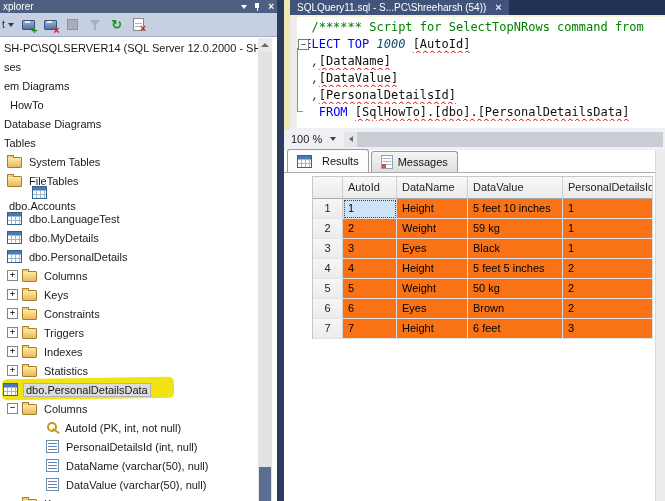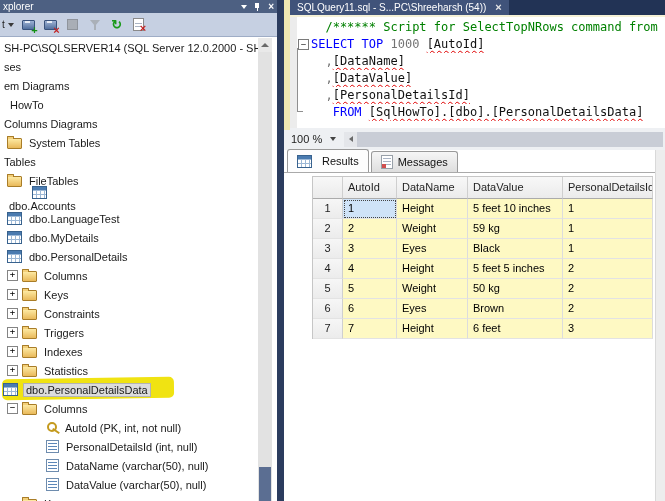--- a/index.html
+++ b/index.html
@@ -78,28 +78,28 @@
   .yellow-strip{position:absolute;left:0;top:0;width:6px;height:130px;background:#efe8b2;z-index:6;}
   .tabstrip{position:absolute;left:6px;top:0;right:0;height:15px;background:#223355;}
   .doc-tab{position:absolute;left:0;top:0;height:15px;background:#40537a;color:#fff;font-size:10px;
            line-height:15px;padding:0 7px;display:flex;align-items:center;gap:9px;white-space:nowrap;}
   .tab-close::before{content:"×";color:#e8e8e8;font-size:11px;font-weight:bold;line-height:11px;}
 
   .editor{position:absolute;left:6px;top:15px;right:0;height:113px;background:#fff;border-top:2px solid #f5f1d6;}
   .editor-margin{position:absolute;left:0;top:0;width:7px;height:100%;background:#ececec;}
   .code-lines{position:absolute;left:7px;top:0;right:0;bottom:0;padding-top:2px;overflow:hidden;
               font-family:"DejaVu Sans Mono",monospace;font-size:12px;line-height:17px;}
-  .code-line{position:relative;height:17px;white-space:pre;padding-left:14px;overflow:hidden;}
+  .code-line{position:relative;height:17px;white-space:pre;overflow:hidden;}
   .fold-box{position:absolute;left:1px;top:3px;width:9px;height:9px;border:1px solid #7a7a7a;background:#fff;
             font-size:9px;line-height:8px;text-align:center;color:#333;}
   .outline-line{position:absolute;left:7px;top:31px;height:63px;width:5px;
                 border-left:1px solid #8f8f8f;border-bottom:1px solid #8f8f8f;}
   .tk-kw{color:#0000ff;}
   .tk-com{color:#008000;}
-  .tk-pl{color:#737373;}
+  .tk-pl{color:#0c4a6e;font-style:italic;}
   .tk-err{color:#111;text-decoration:underline;text-decoration-style:wavy;text-decoration-color:#e00000;
           text-decoration-thickness:1px;text-underline-offset:2px;}
 
   .zoom-bar{position:absolute;left:0;top:128px;right:0;height:22px;background:#eef0f3;
             border-bottom:1px solid #d0d0d0;display:flex;align-items:center;font-size:11px;color:#222;}
   .zoom-label{padding-left:7px;}
   .zoom-caret{margin-left:8px;width:0;height:0;border-left:3px solid transparent;border-right:3px solid transparent;border-top:4px solid #444;}
   .hscroll-left{margin-left:8px;width:13px;height:15px;background:#e4e6ea;display:flex;align-items:center;justify-content:center;}
   .tri-left{width:0;height:0;border-top:3px solid transparent;border-bottom:3px solid transparent;border-right:4px solid #6a6a6a;}
   .hscroll-track{flex:1;height:15px;margin-right:2px;background:#c9cdd6;}
@@ -113,21 +113,21 @@
   .tab-underline{position:absolute;left:0;top:22px;right:0;height:1px;background:#aaaaaa;}
   .ic-msg{width:10px;height:12px;background:#fff;border:1px solid #98a0a8;position:relative;}
   .ic-msg::before{content:"";position:absolute;left:1px;top:2px;right:1px;height:7px;
                   background:repeating-linear-gradient(0deg,#aab4c4 0 1px,transparent 1px 3px);}
   .ic-msg::after{content:"";position:absolute;left:0px;bottom:0px;width:4px;height:4px;background:#d05050;}
 
   .results-grid{position:absolute;left:4px;top:26px;border-left:1px solid #c6c6c6;border-top:1px solid #c6c6c6;
                 font-size:11px;color:#000;background:#fff;margin-left:24px;}
   .grid-row{display:flex;}
   .gcell{box-sizing:border-box;height:20px;line-height:19px;padding:0 5px;border-right:1px solid #dcdcdc;
-         border-bottom:1px solid #e3e3e3;overflow:hidden;white-space:nowrap;background:#fef9c3;}
+         border-bottom:1px solid #e3e3e3;overflow:hidden;white-space:nowrap;background:#f97316;}
   .grid-row.header .gcell{height:22px;line-height:21px;background:linear-gradient(180deg,#f8f8f8,#ebebeb);
          border-right:1px solid #cfcfcf;border-bottom:1px solid #ababab;color:#1f1f1f;}
   .gcell.rowhdr{background:linear-gradient(180deg,#f6f6f6,#ececec);border-right:1px solid #cfcfcf;
                 text-align:center;padding:0 2px;color:#222;}
   .c0{width:30px;} .c1{width:54px;} .c2{width:71px;} .c3{width:95px;} .c4{width:90px;}
   .gcell.sel{background:#cfe3f8;outline:1px dotted #444;outline-offset:-2px;}
   .res-scroll{position:absolute;right:0;top:0;bottom:0;width:9px;background:#ededed;border-left:1px solid #d9d9d9;}
 </style>
 </head>
 <body>
@@ -183,32 +183,32 @@
             <span class="tree-label">em Diagrams</span>
           </span>
         </div>
         <div class="tree-row">
           <span class="tree-inner" style="margin-left: 8px;">
             <span class="tree-label">HowTo</span>
           </span>
         </div>
         <div class="tree-row">
           <span class="tree-inner" style="margin-left: 2px;">
-            <span class="tree-label">Columns Diagrams</span>
-          </span>
-        </div>
-        <div class="tree-row">
-          <span class="tree-inner" style="margin-left: 7px;">
-            <span class="ic ic-folder"></span>
-            <span class="tree-label">System Tables</span>
+            <span class="tree-label">Database Diagrams</span>
           </span>
         </div>
         <div class="tree-row">
           <span class="tree-inner" style="margin-left: 2px;">
             <span class="tree-label">Tables</span>
+          </span>
+        </div>
+        <div class="tree-row">
+          <span class="tree-inner" style="margin-left: 7px;">
+            <span class="ic ic-folder"></span>
+            <span class="tree-label">System Tables</span>
           </span>
         </div>
         <div class="tree-row">
           <span class="tree-inner" style="margin-left: 7px;">
             <span class="ic ic-folder"></span>
             <span class="tree-label">FileTables</span>
           </span>
         </div>
         <div class="tree-row">
           <span class="tree-inner" style="margin-left: 7px; flex-direction: column;">

